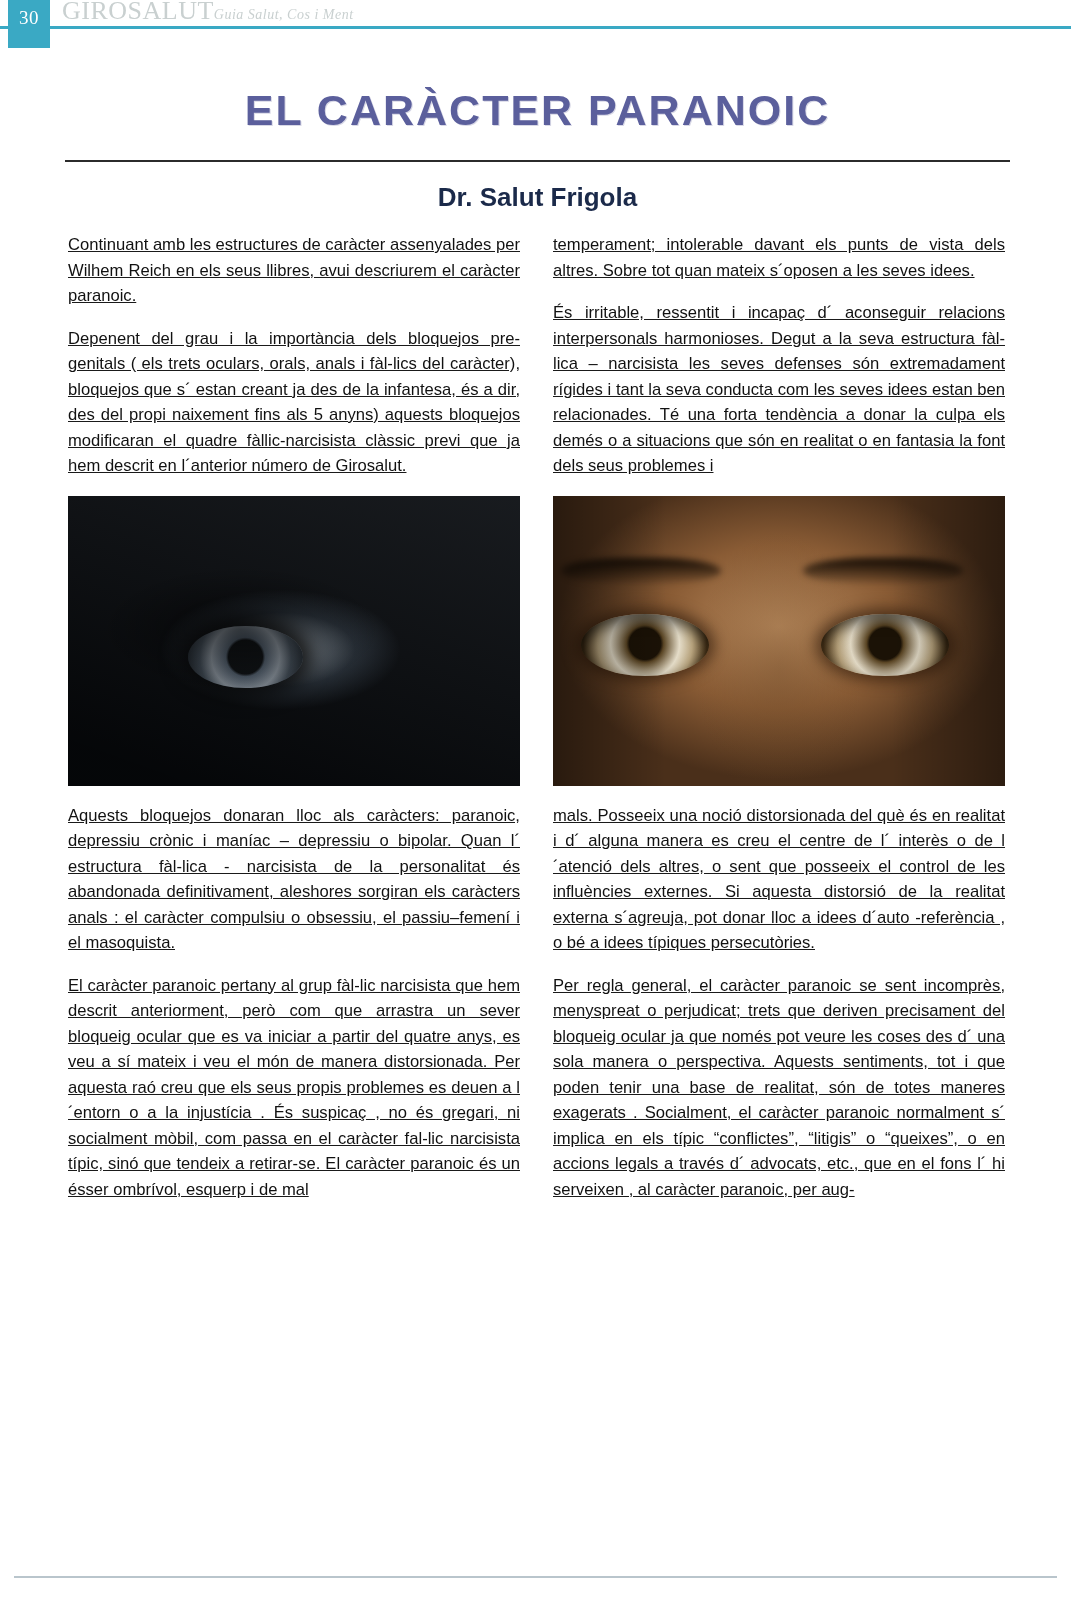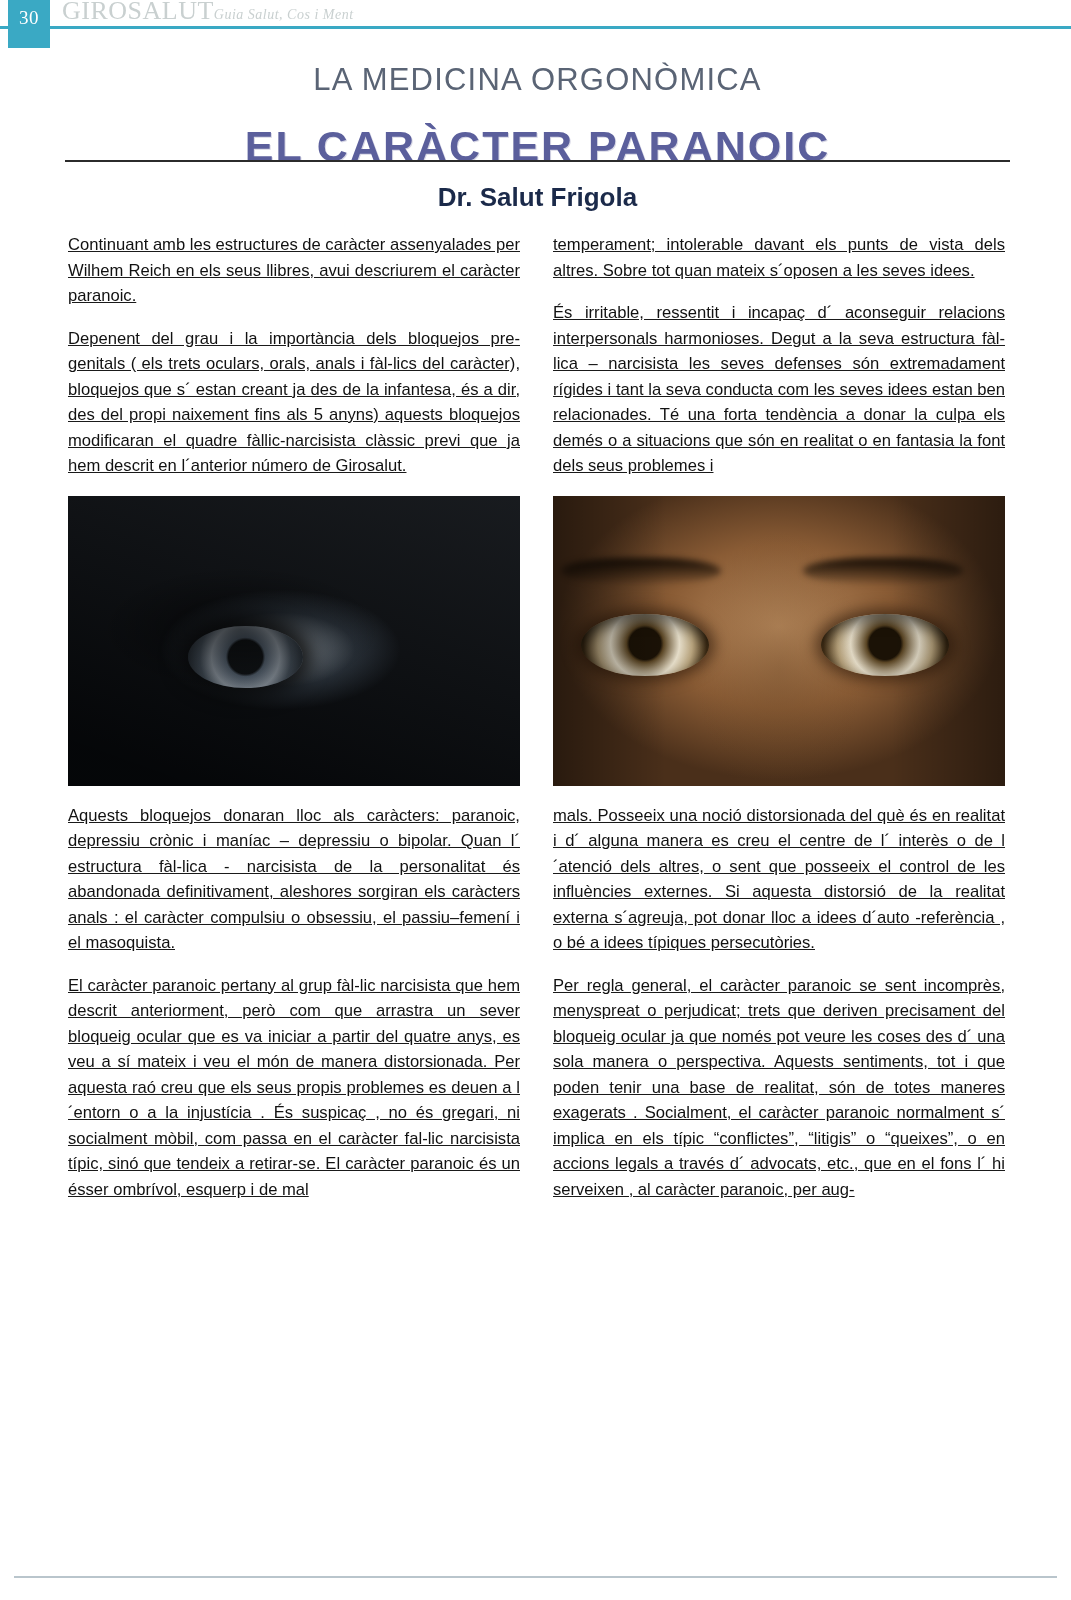--- a/index.html
+++ b/index.html
@@ -214,21 +214,20 @@
 
 <div class="page-header">
   <div class="masthead">
     <span class="brand">GIROSALUT</span><span class="tagline">Guia Salut, Cos i Ment</span>
   </div>
   <div class="header-rule"></div>
 </div>
 <div class="page-number-tab">30</div>
 
 <div class="title-area">
-  <div class="kicker">LA MEDICINA ORGONÒMICA</div>
   <div class="headline">EL CARÀCTER PARANOIC</div>
 </div>
 <div class="title-rule"></div>
 <div class="byline">Dr. Salut Frigola</div>
 
 <div class="columns">
 
   <div class="col">
     <p class="body">Continuant amb les estructures de caràcter assenyalades per Wilhem Reich en els seus llibres, avui descriurem el caràcter paranoic.</p>
     <p class="body">Depenent  del grau i la importància dels bloquejos pre-genitals ( els trets oculars, orals, anals i fàl-lics del caràcter), bloquejos que s´ estan creant ja des de la infantesa, és a dir, des del propi naixement fins als 5 anyns) aquests bloquejos modificaran el quadre fàllic-narcisista clàssic previ que ja hem descrit en l´anterior número de Girosalut.</p>

